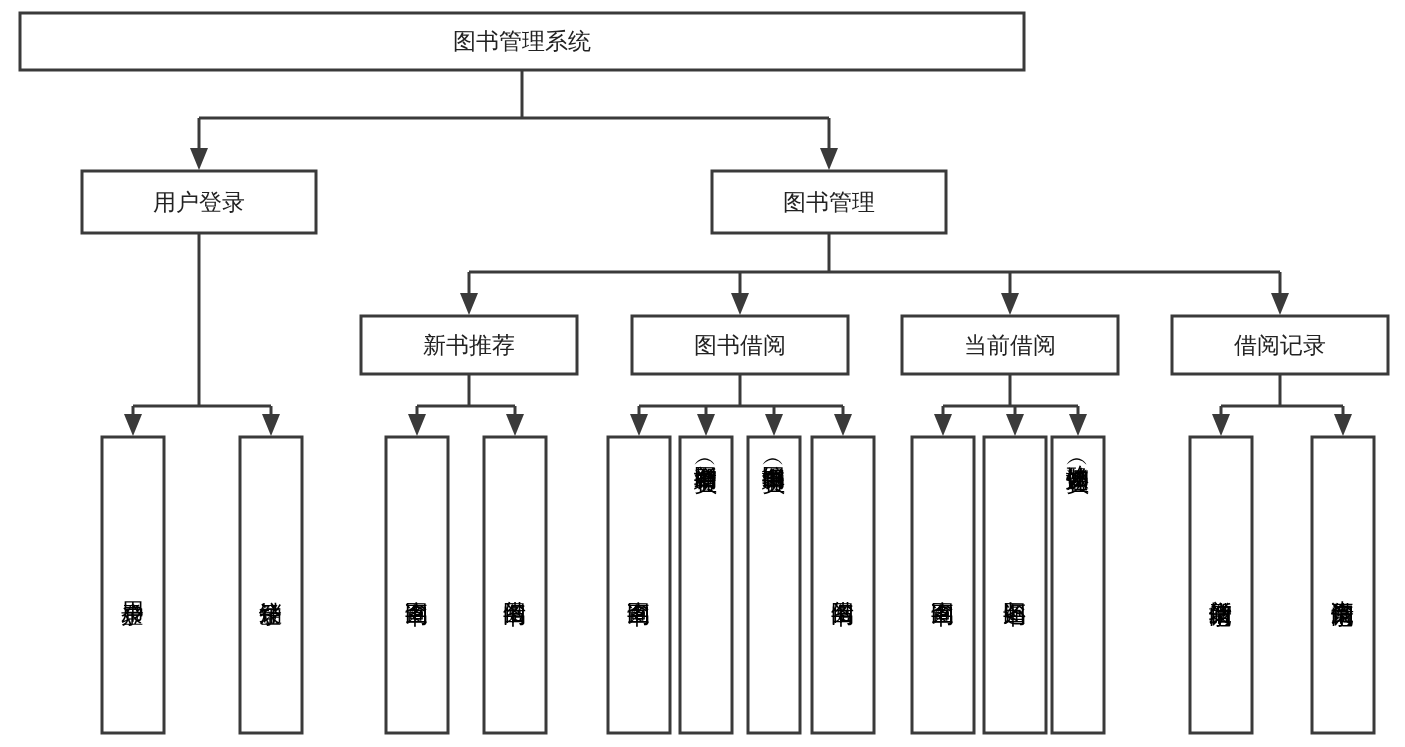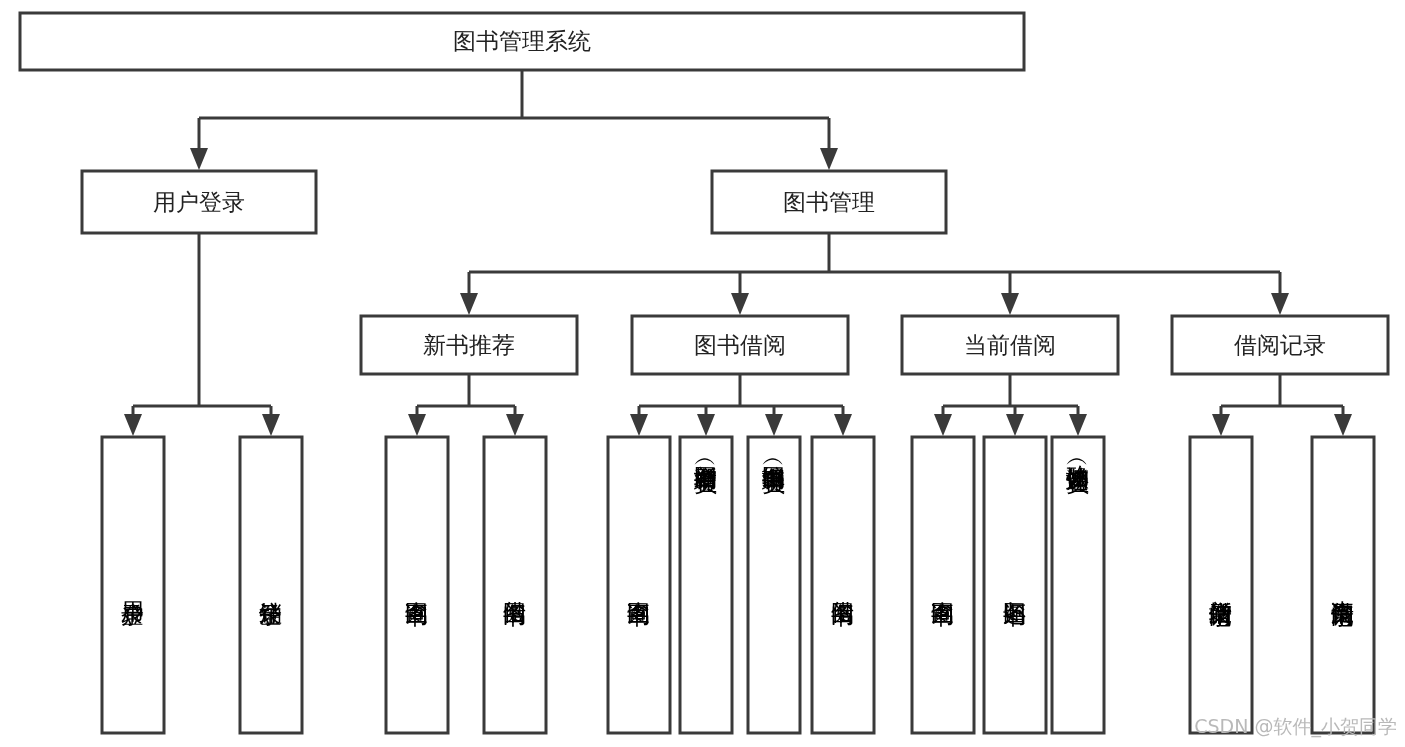--- a/index.html
+++ b/index.html
@@ -206,14 +206,13 @@
       <div class="leaf-label-wrap" style="left: 1052px; top: 447px; width: 52px; height: 286px;">
         <span class="leaf-label-v">确认归还（管理员）</span>
       </div>
       <div class="leaf-label-wrap center" style="left: 1190px; top: 437px; width: 62px; height: 296px;">
         <span class="leaf-label-v">新增借阅记录</span>
       </div>
       <div class="leaf-label-wrap center" style="left: 1312px; top: 437px; width: 62px; height: 296px;">
         <span class="leaf-label-v">查询借阅记录</span>
       </div>
     </div>
-  <div class="watermark">CSDN @软件_小贺同学</div>
 </div>
 
 </body></html>

